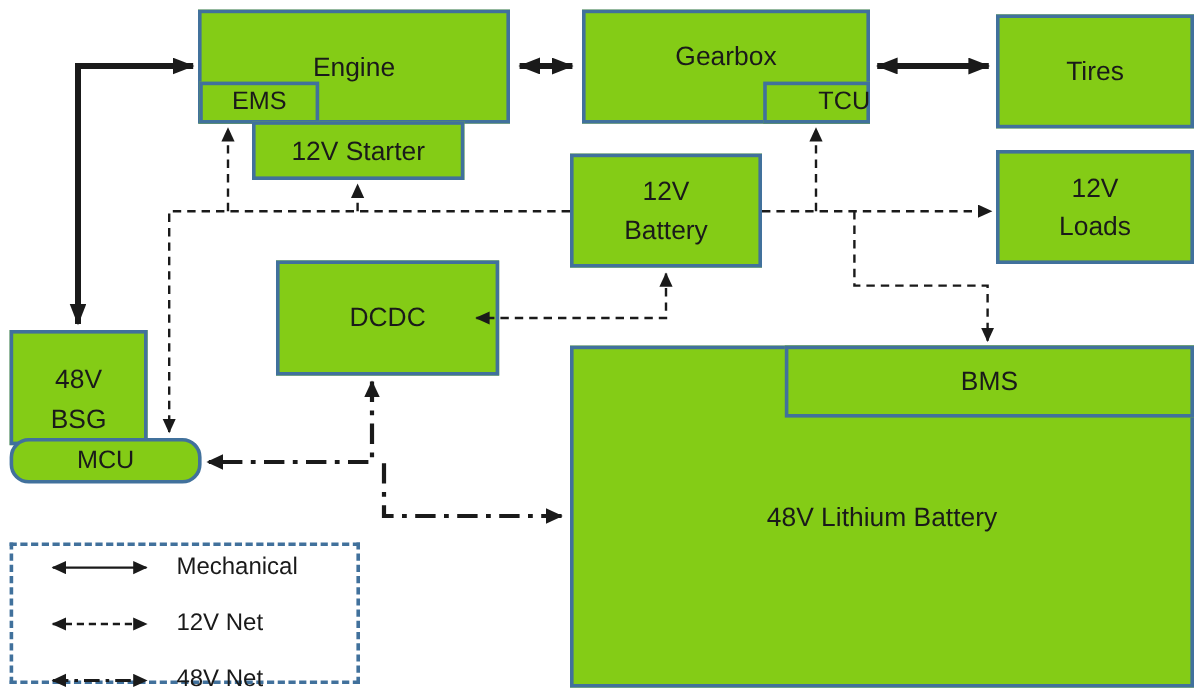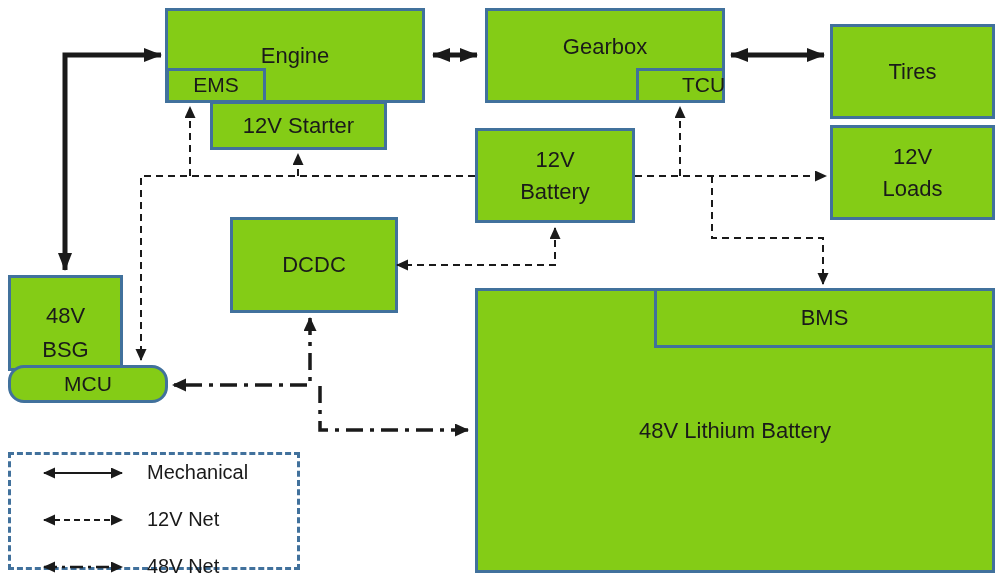--- a/index.html
+++ b/index.html
@@ -30,32 +30,32 @@
 <body>
 
 <div id="canvas">
 
   <div class="box" style="left:165px;top:8px;width:260px;height:95px;">
     <span>Engine</span>
   </div>
   <div class="box" style="left:485px;top:8px;width:240px;height:95px;">
     <span style="margin-bottom:18px;">Gearbox</span>
   </div>
-  <div class="box" style="left:830px;top:24px;width:165px;height:95px;">
+  <div class="box" style="left:830px;top:12px;width:165px;height:95px;">
     <span>Tires</span>
   </div>
   <div class="box" style="left:475px;top:128px;width:160px;height:95px;">
     <span>12V</span>
     <span>Battery</span>
   </div>
   <div class="box" style="left:830px;top:125px;width:165px;height:95px;">
     <span>12V</span>
     <span>Loads</span>
   </div>
-  <div class="box" style="left:230px;top:217px;width:168px;height:96px;">
+  <div class="box" style="left:230px;top:217px;width:186px;height:96px;">
     <span>DCDC</span>
   </div>
   <div class="box" style="left:8px;top:275px;width:115px;height:96px;">
     <span style="margin-bottom:2px;margin-top:20px;">48V</span>
     <span>BSG</span>
   </div>
   <div class="box" style="left:475px;top:288px;width:520px;height:285px;">
     <span>48V Lithium Battery</span>
   </div>
 

